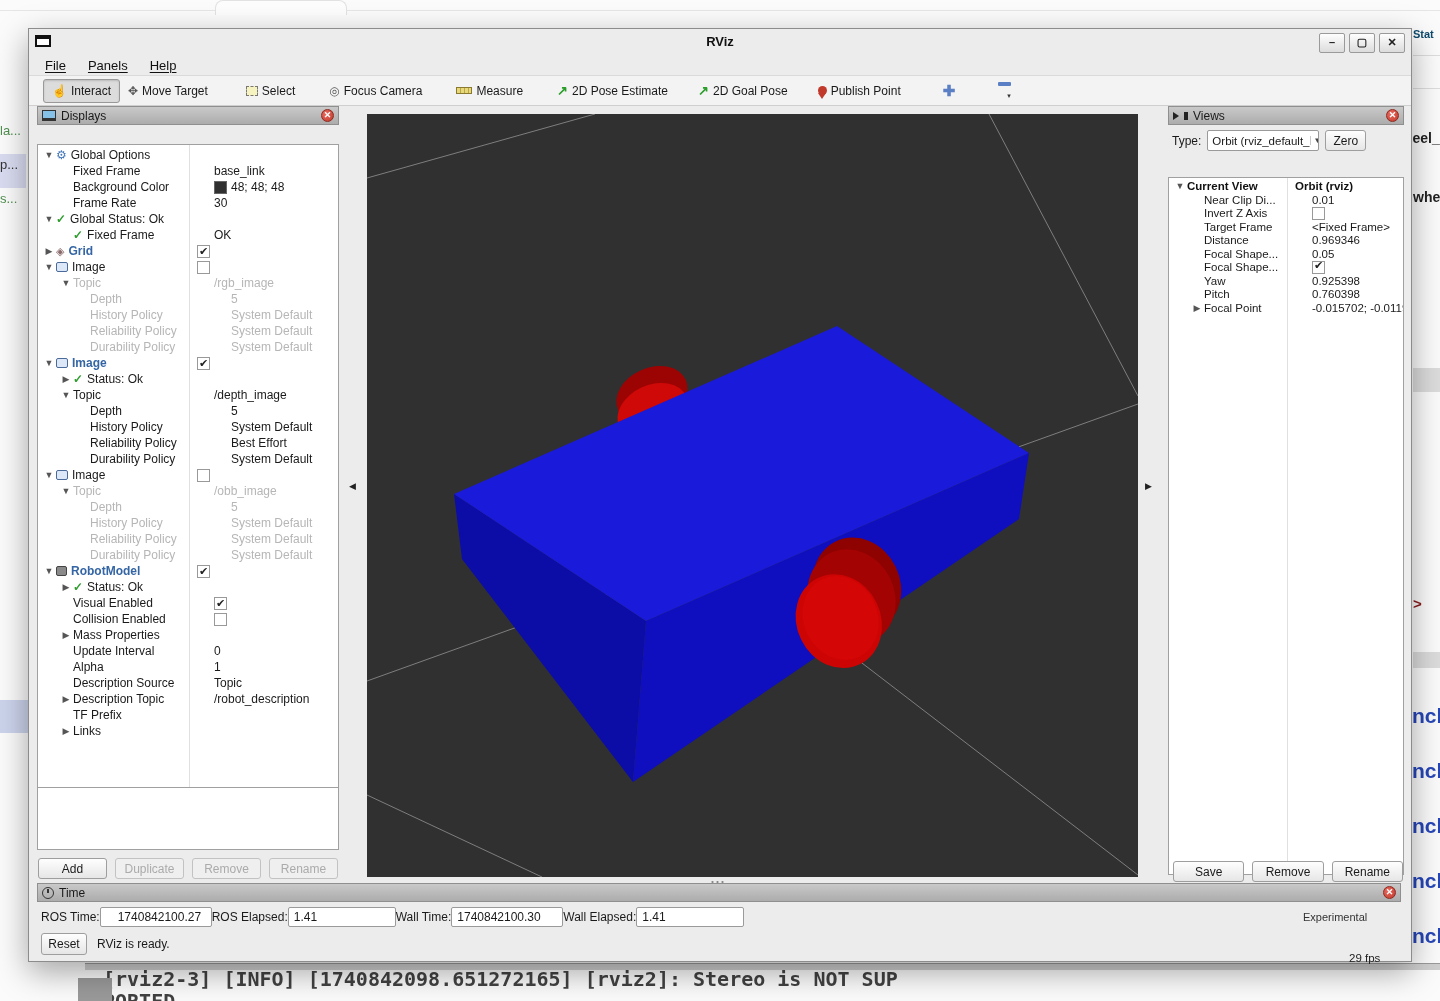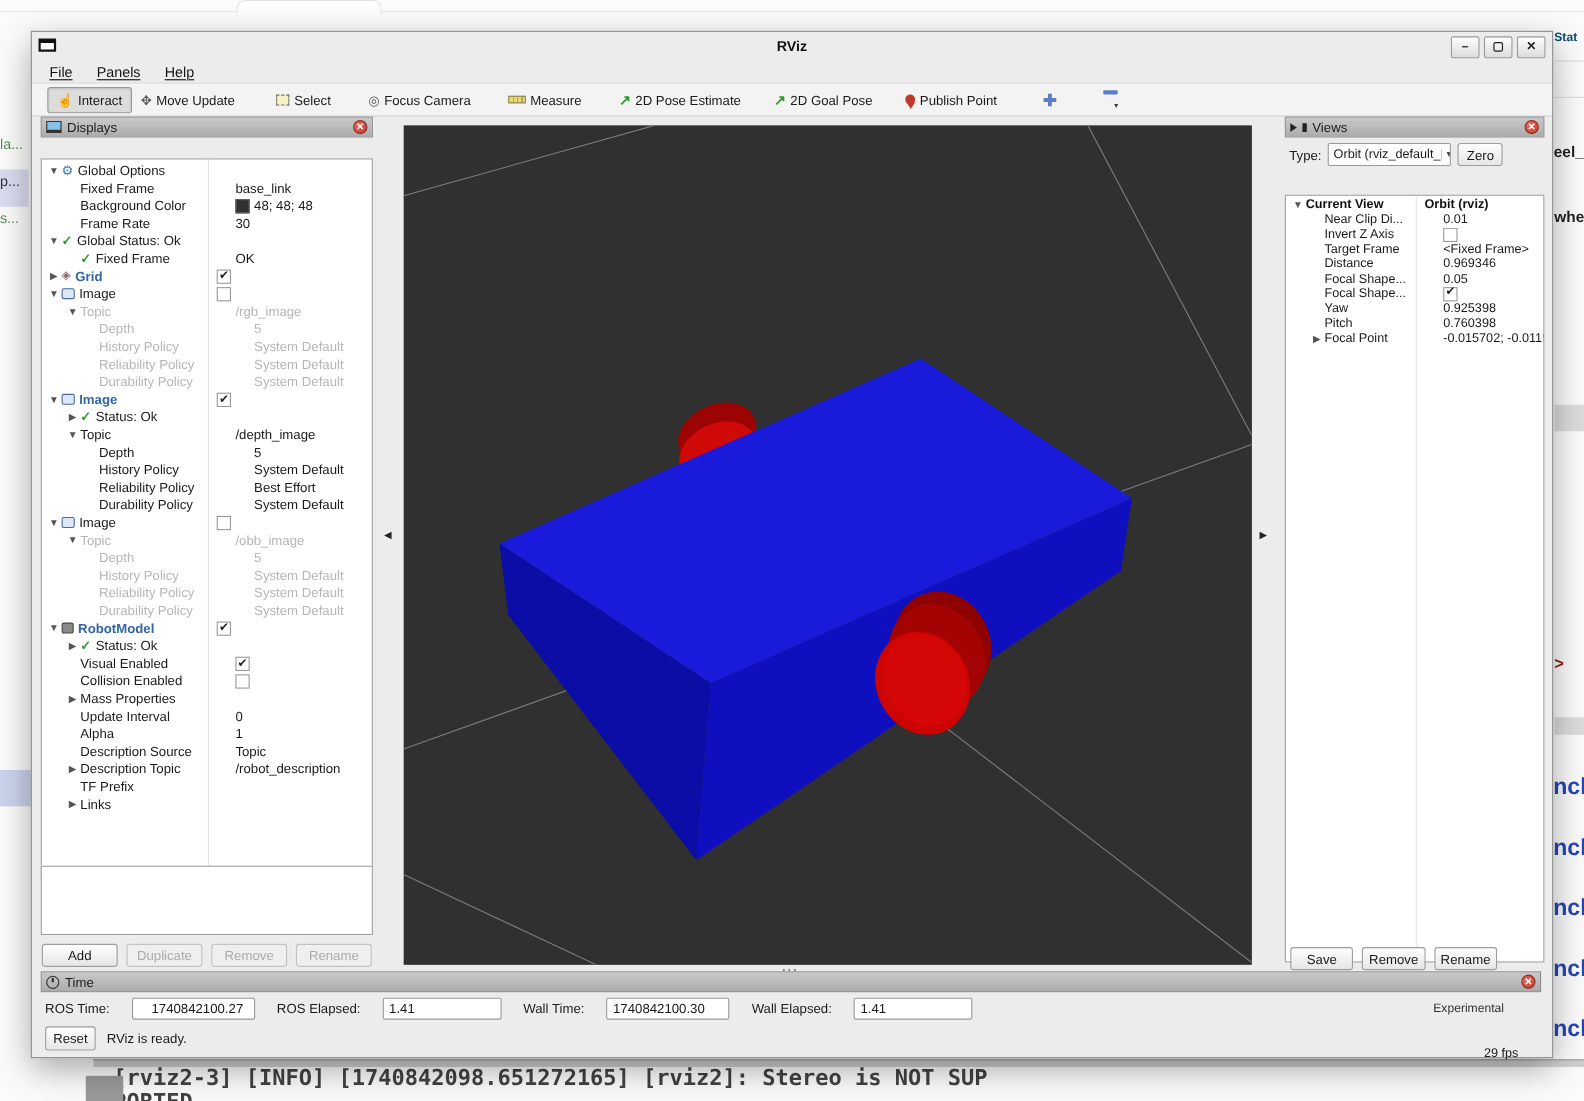--- a/index.html
+++ b/index.html
@@ -92,21 +92,21 @@
   .btn.disabled{color:#ababab;border-color:#c2c2c2;background:#efefef;}
 
   .descbox{background:#fff;border:1px solid #a0a0a0;box-sizing:border-box;}
 
   
   .typerow{display:flex;align-items:center;gap:6px;font-size:12px;color:#1a1a1a;}
   .dropdown{width:112px;height:21px;background:#fff;border:1px solid #9a9a9a;border-radius:2px;display:flex;align-items:center;font-size:11.5px;box-sizing:border-box;padding-left:4px;overflow:hidden;white-space:nowrap;}
   .dd-caret{margin-left:auto;border-left:1px solid #c8c8c8;padding:0 3px;font-size:8px;color:#444;}
 
   
-  .timefields{display:flex;align-items:center;gap:20px;font-size:12px;color:#1a1a1a;}
+  .timefields{display:flex;align-items:center;gap:0;font-size:12px;color:#1a1a1a;}
   .tfield{height:20px;background:#fff;border:1px solid #9a9a9a;border-radius:2px;font-size:12px;display:flex;align-items:center;padding-left:5px;box-sizing:border-box;}
   .fps{font-size:11.5px;color:#222;}
   .exp{font-size:11px;color:#333;}
 
   .splitter-arrow{font-size:9px;color:#222;}
   .handle-dots{width:14px;height:4px;background:radial-gradient(circle,#888 1px,transparent 1.2px);background-size:5px 4px;}
 
   .viewport{background:#303030;overflow:hidden;}
 
   .watermark{left:1012px;top:896px;width:420px;font-size:44px;font-weight:bold;letter-spacing:1px;color:rgba(195,195,195,0.78);text-shadow:2px 2px 1px rgba(255,255,255,0.85),-1px -1px 1px rgba(110,110,110,0.25);white-space:nowrap;z-index:60;pointer-events:none;}
@@ -165,21 +165,21 @@
       <span class="menuitem">Help</span>
     </div>
 
     <div class="abs toolbar">
       <div class="tool active">
         <span class="ticon">☝</span>
         <span>Interact</span>
       </div>
       <div class="tool">
         <span class="ticon">✥</span>
-        <span>Move Update</span>
+        <span>Move Target</span>
       </div>
       <div class="tool" style="margin-left:22px;">
         <span class="icon-select"></span>
         <span>Select</span>
       </div>
       <div class="tool" style="margin-left:18px;">
         <span class="ticon">◎</span>
         <span>Focus Camera</span>
       </div>
       <div class="tool" style="margin-left:18px;">
@@ -688,21 +688,21 @@
           <div class="trow">
             <span class="tleft" style="padding-left: 21px;">
               <span class="ar">▶</span>
               <span class="tl ">Focal Point</span>
             </span>
             <span class="tright">
               <span class="tv ">-0.015702; -0.0119...</span>
             </span>
           </div>
         </div>
-      <div class="abs" style="left:5px;top:755px;width:188px;display:flex;gap:8px;">
+      <div class="abs" style="left:5px;top:755px;width:230px;display:flex;gap:8px;">
           <span class="btn" style="flex: 1 1 0%; height: 21px;">Save</span>
           <span class="btn" style="flex: 1 1 0%; height: 21px;">Remove</span>
           <span class="btn" style="flex: 1 1 0%; height: 21px;">Rename</span>
         </div>
     </div>
 
     <div class="abs panel" style="left:8px;top:854px;width:1364px;height:74px;">
       <div class="ptitle">
         <span class="ic-clock"></span>
         <span>Time</span>

